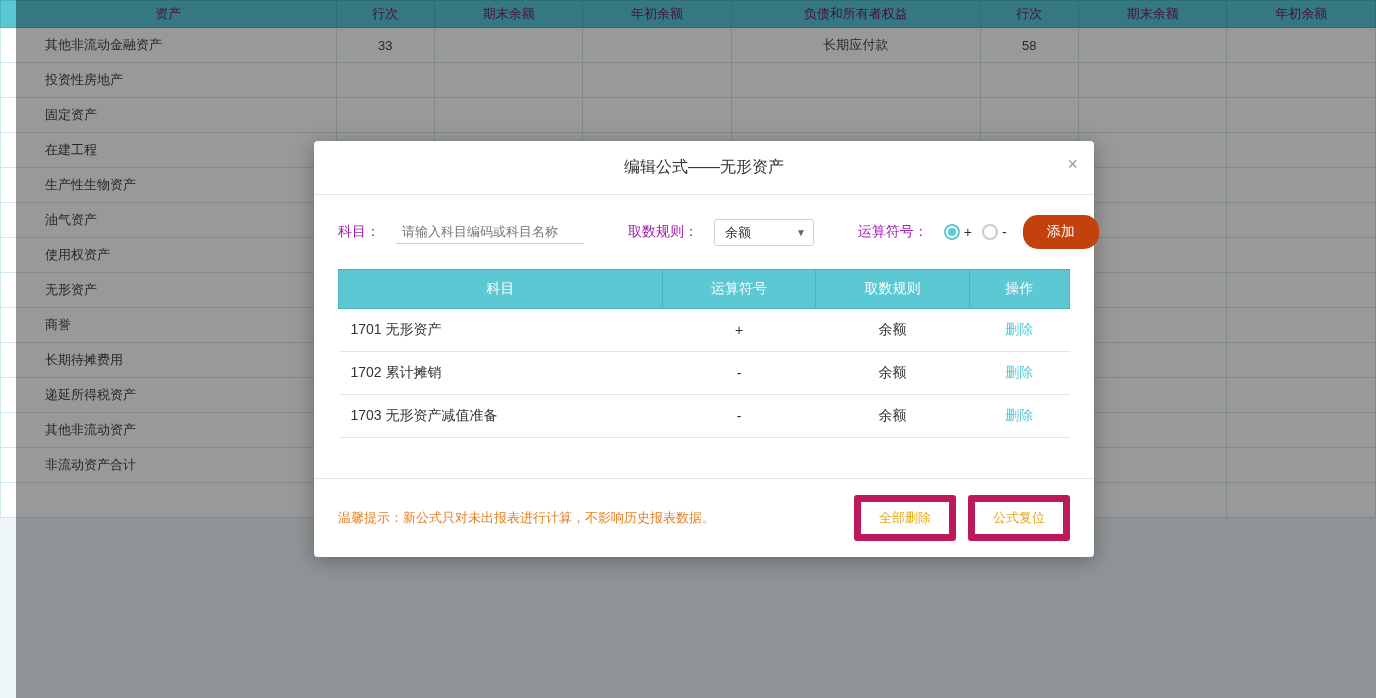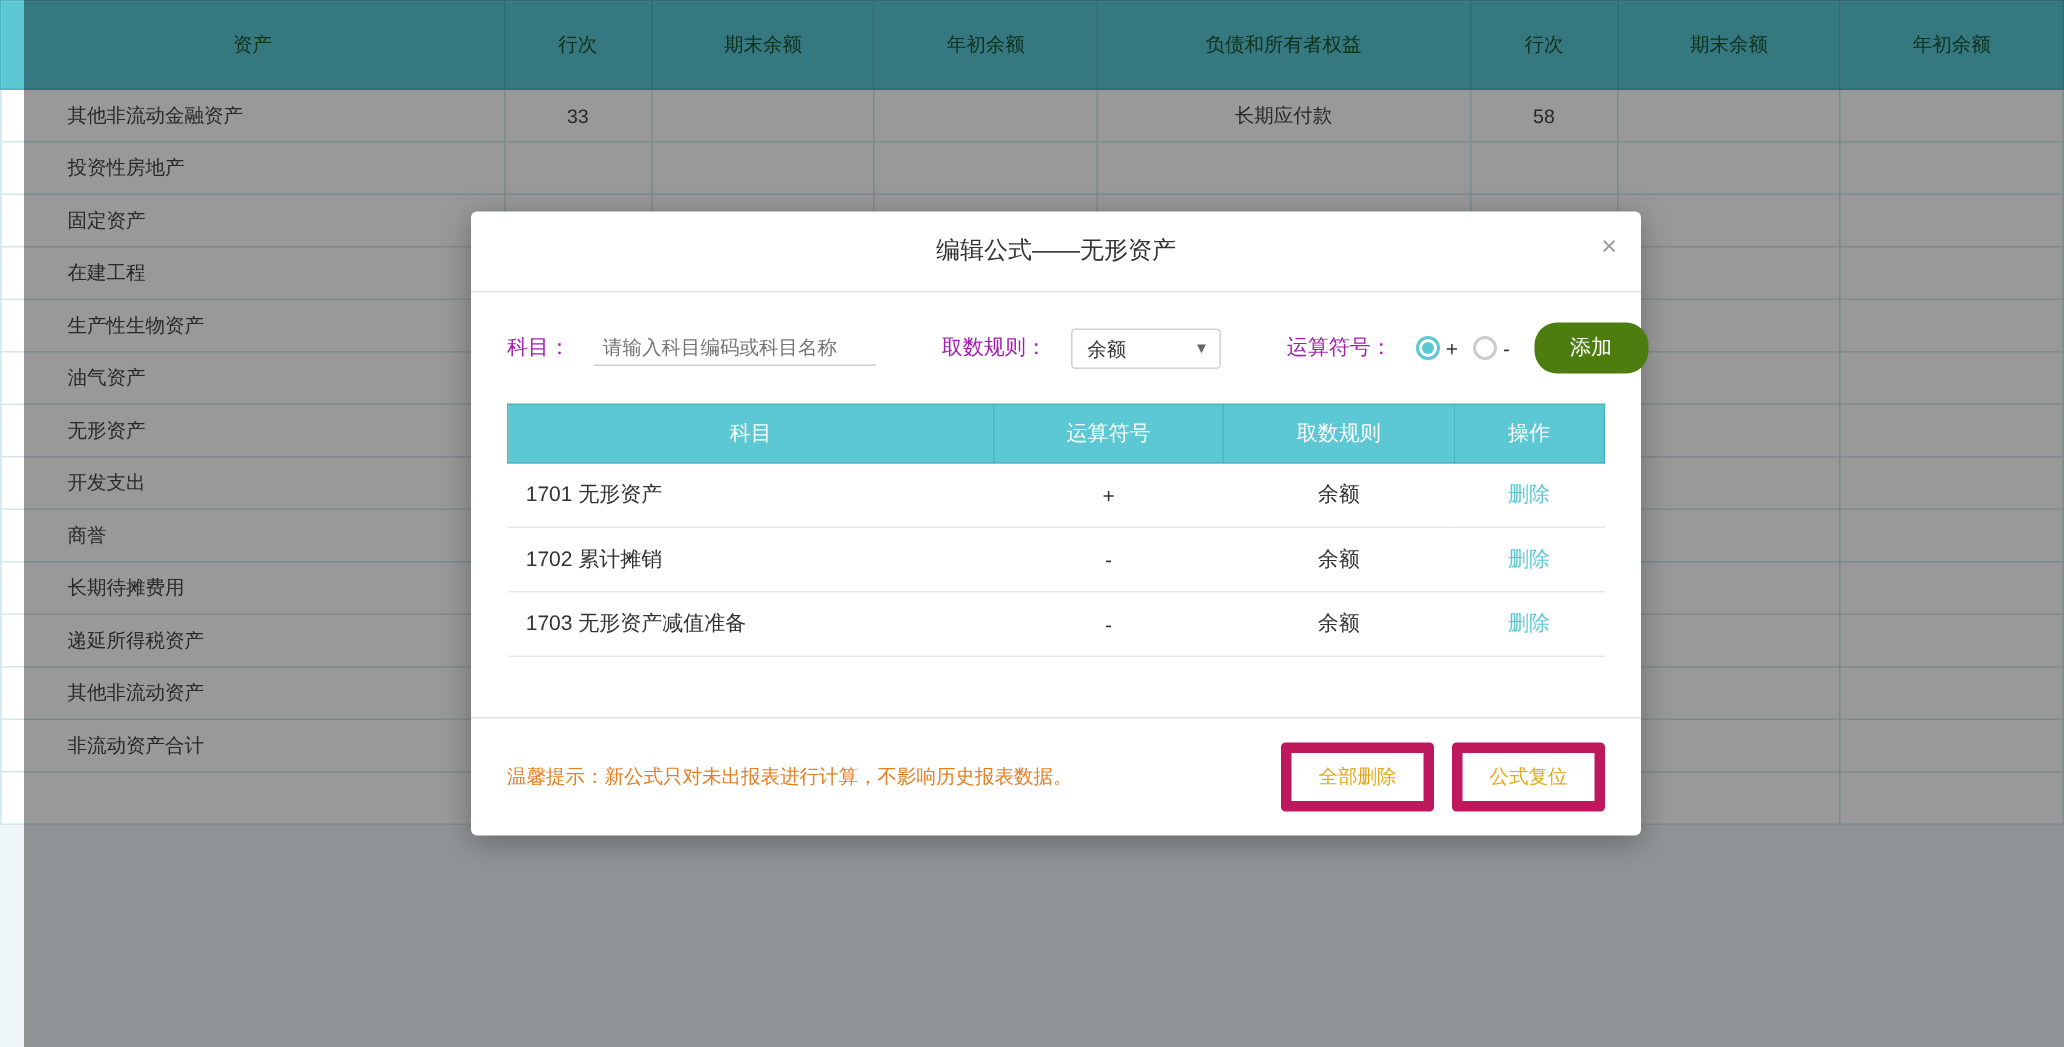--- a/index.html
+++ b/index.html
@@ -20,22 +20,22 @@
 
     .bg-table {
       width: 100%;
       border-collapse: collapse;
       color: #333;
       font-size: 13px;
     }
 
     .bg-table th {
       background: #5bc8d4;
-      color: #14532d;
-      padding: 20px 12px;
+      color: #701a75;
+      padding: 4px 12px;
       border: 1px solid #4ab5c0;
       text-align: center;
       font-weight: normal;
     }
 
     .bg-table td {
       padding: 8px 12px;
       border: 1px solid #d0e8ec;
       background: #fff;
       color: #444;
@@ -184,21 +184,21 @@
     .radio-circle.unchecked {
       border-color: #ccc;
     }
 
     .radio-label {
       color: #333;
       font-size: 14px;
     }
 
     .btn-add {
-      background: #4d7c0f;
+      background: #c2410c;
       color: #fff;
       border: none;
       border-radius: 15px;
       padding: 8px 24px;
       font-size: 14px;
       cursor: pointer;
       margin-left: auto;
       white-space: nowrap;
     }
 
@@ -344,31 +344,31 @@
         <td>油气资产</td>
         <td></td>
         <td></td>
         <td></td>
         <td></td>
         <td></td>
         <td></td>
         <td></td>
       </tr>
       <tr>
+        <td>使用权资产</td>
+        <td></td>
+        <td></td>
+        <td></td>
+        <td></td>
+        <td></td>
+        <td></td>
+        <td></td>
+      </tr>
+      <tr>
         <td>无形资产</td>
-        <td></td>
-        <td></td>
-        <td></td>
-        <td></td>
-        <td></td>
-        <td></td>
-        <td></td>
-      </tr>
-      <tr>
-        <td>开发支出</td>
         <td></td>
         <td></td>
         <td></td>
         <td></td>
         <td></td>
         <td></td>
         <td></td>
       </tr>
       <tr>
         <td>商誉</td>

